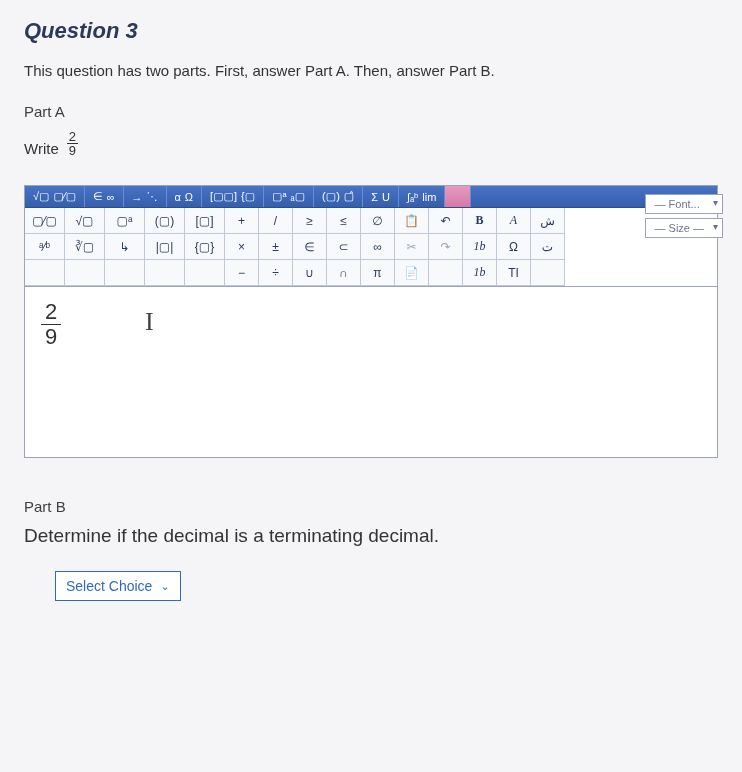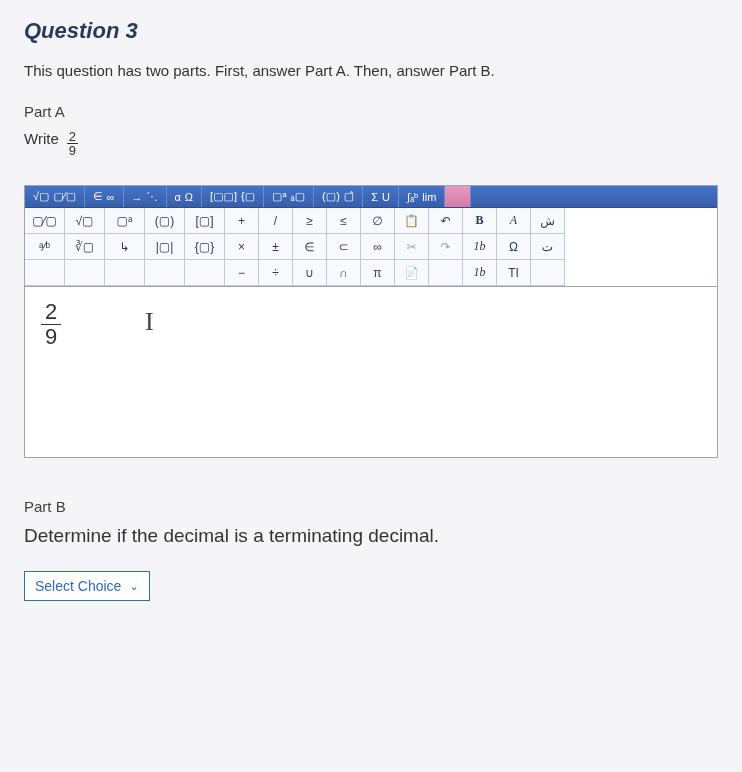--- a/index.html
+++ b/index.html
@@ -26,21 +26,21 @@
       font-size: 15px;
       font-weight: 400;
       color: #404040;
       margin-bottom: 10px;
     }
     .instruction {
       font-size: 15px;
       color: #333;
       margin-bottom: 28px;
       display: flex;
-      align-items: flex-start;
+      align-items: flex-end;
       gap: 4px;
     }
     .frac {
       display: inline-flex;
       flex-direction: column;
       align-items: center;
       line-height: 1;
       font-size: 13px;
       vertical-align: middle;
       margin: 0 4px;
@@ -165,20 +165,21 @@
     .select-choice{
       display:inline-flex;
       align-items:center;
       border: 1.5px solid #2f69c2;
       color:#2f69c2;
       font-size: 14px;
       padding: 6px 10px;
       gap: 8px;
       background:#fff;
       cursor:pointer;
+      margin-left:31px;
     }
     .select-choice .chev{
       font-size: 11px;
     }
   </style>
 </head>
 <body>
 
 
 
@@ -188,20 +189,24 @@
 <div class="part-label">Part A</div>
 <div class="instruction">
   <span>Write</span>
   <span class="frac">
     <span class="num">2</span>
     <span class="den">9</span>
   </span>
 </div>
 
 <div class="editor-wrap">
+  <div class="over-toolbox">
+    <div class="selector">— Font...</div>
+    <div class="selector">— Size —</div>
+  </div>
 
   <div class="tabs-row">
     <div class="tab">
       <span class="icon-box">√▢</span>
       <span class="icon-box">▢⁄▢</span>
     </div>
     <div class="tab">
       <span>∈</span>
       <span>∞</span>
     </div>

